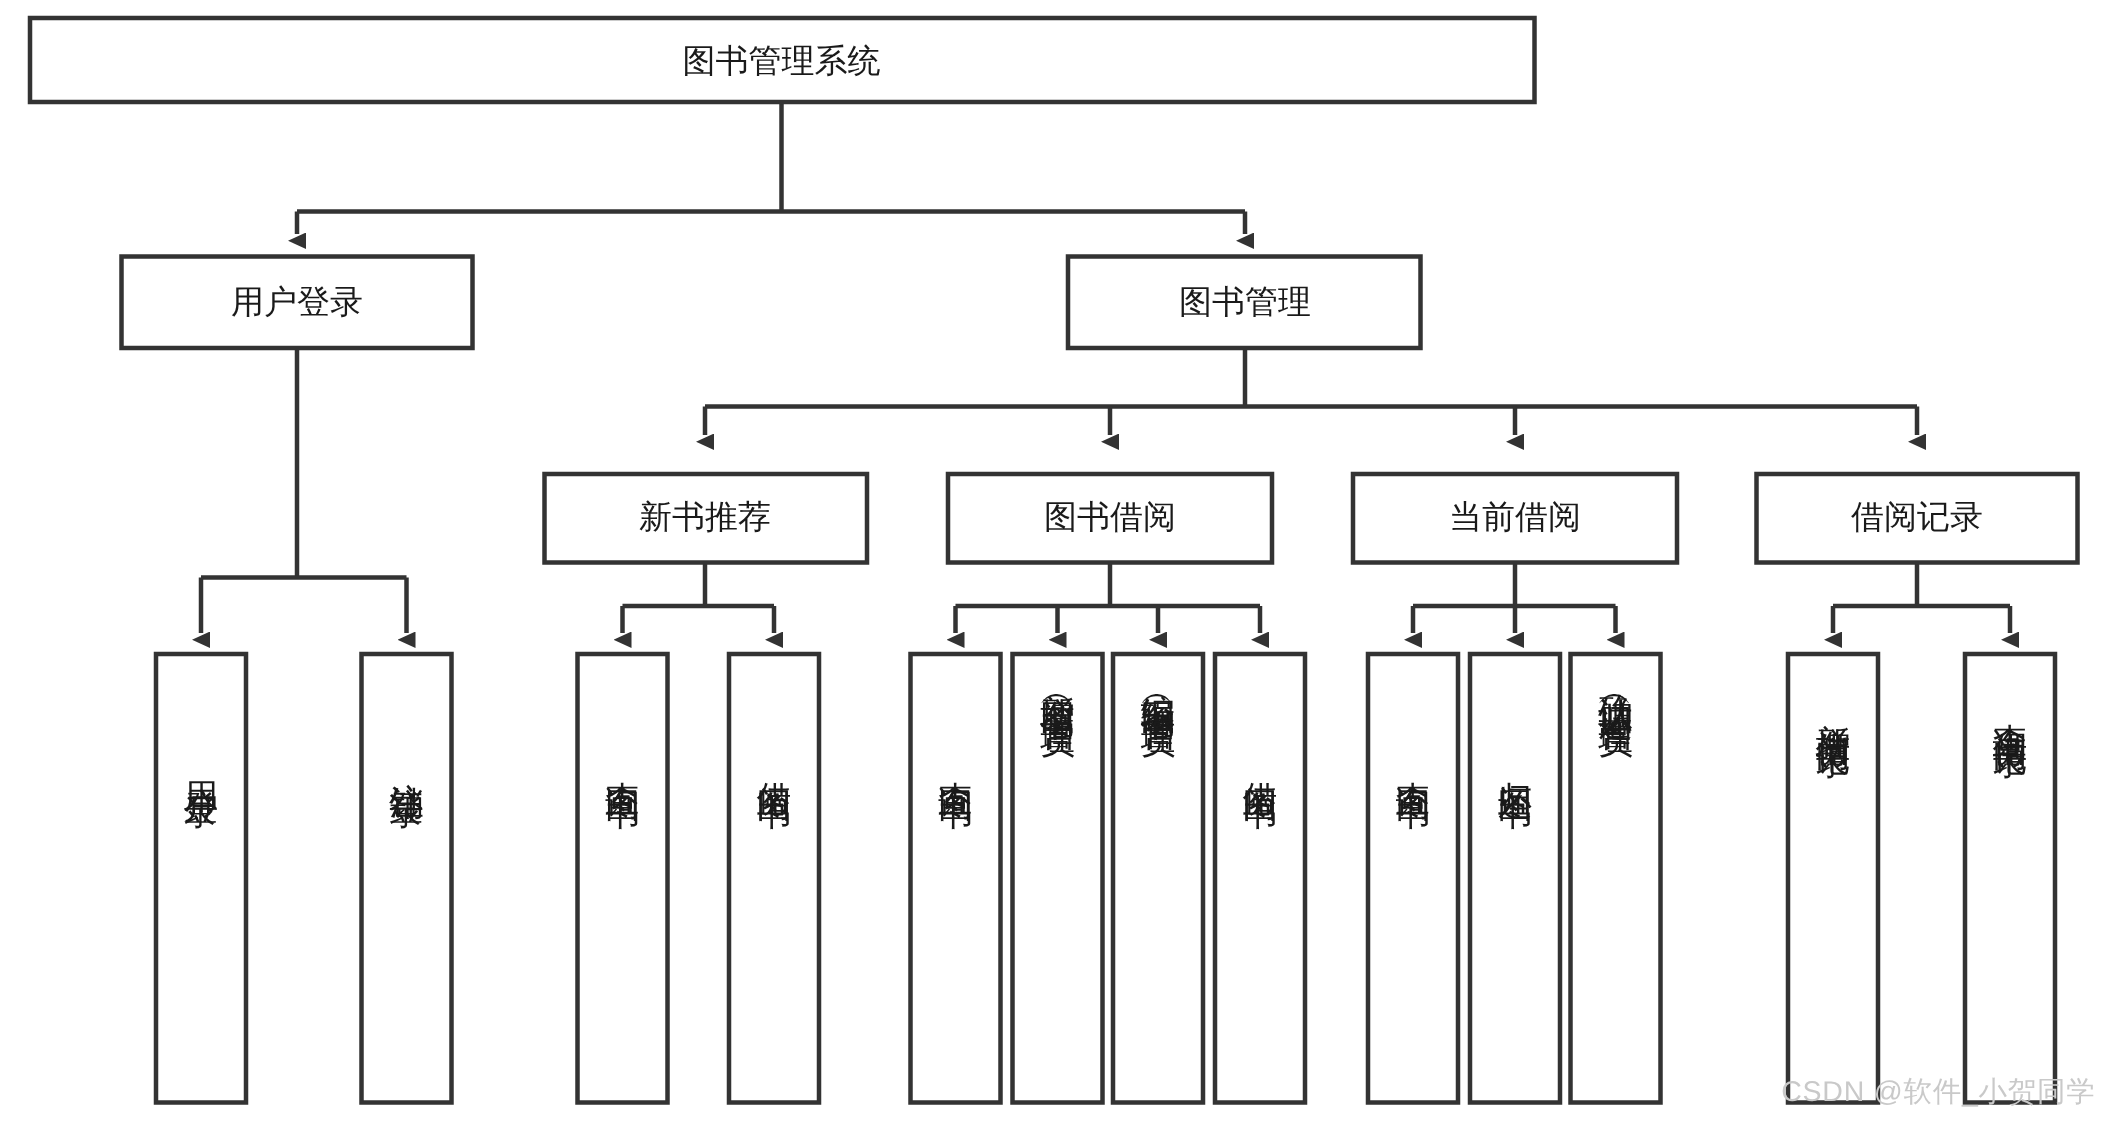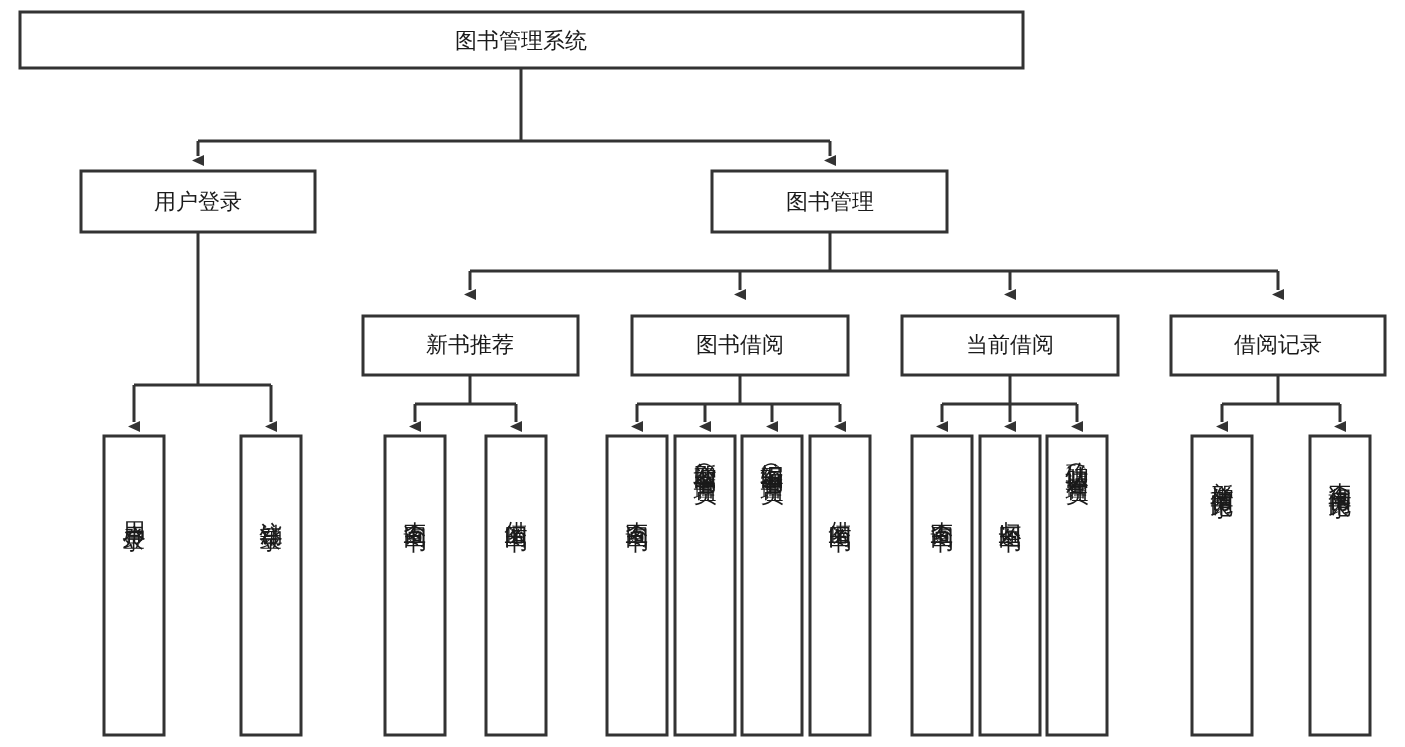--- a/index.html
+++ b/index.html
@@ -232,14 +232,15 @@
     <span class="leaf-label-text">确认归还（管理员）</span>
   </div>
 
   <div class="leaf-label-box" style="left:1192px; top:436px; width:60px; height:299px; padding-top:28px;">
     <span class="leaf-label-text">新增借阅记录</span>
   </div>
   <div class="leaf-label-box" style="left:1310px; top:436px; width:60px; height:299px; padding-top:28px;">
     <span class="leaf-label-text">查询借阅记录</span>
   </div>
 
+  <div class="watermark">CSDN @软件_小贺同学</div>
 
 </div>
 
 </body></html>

